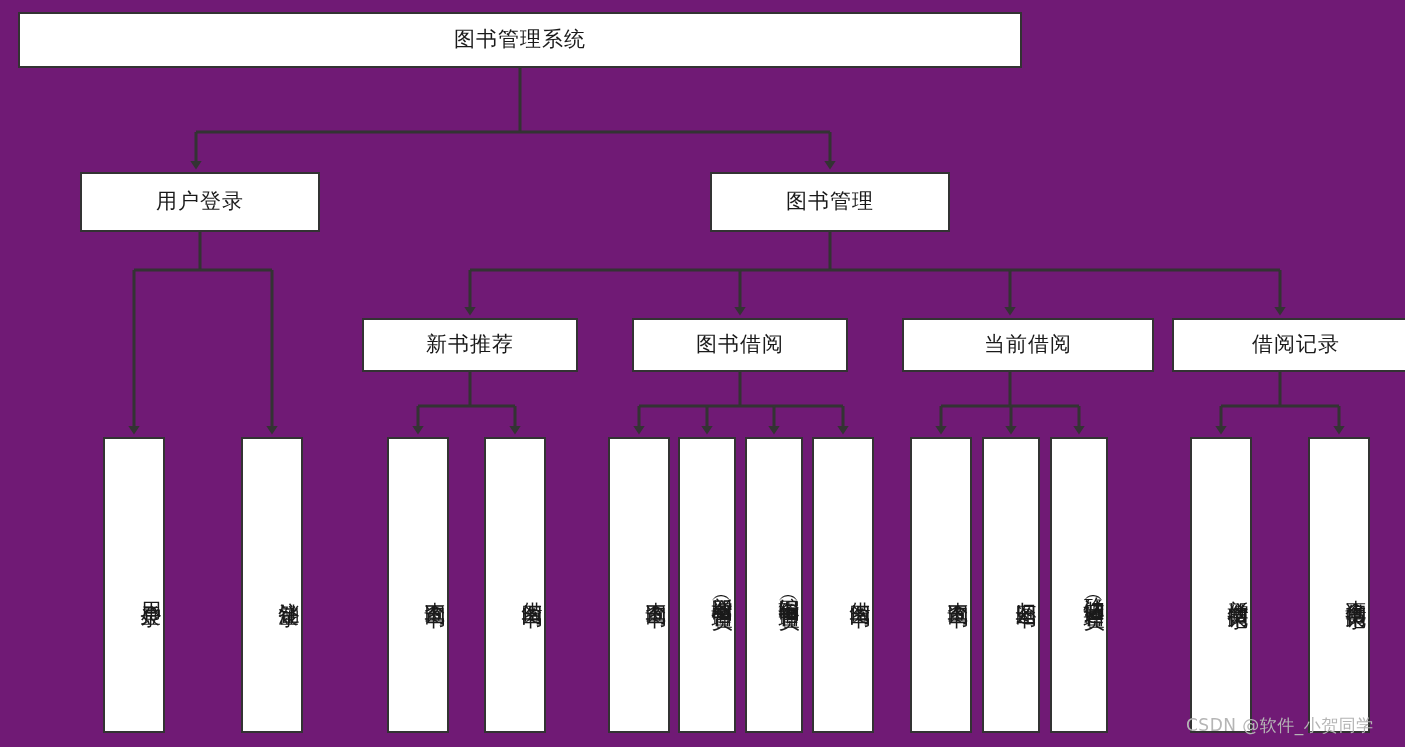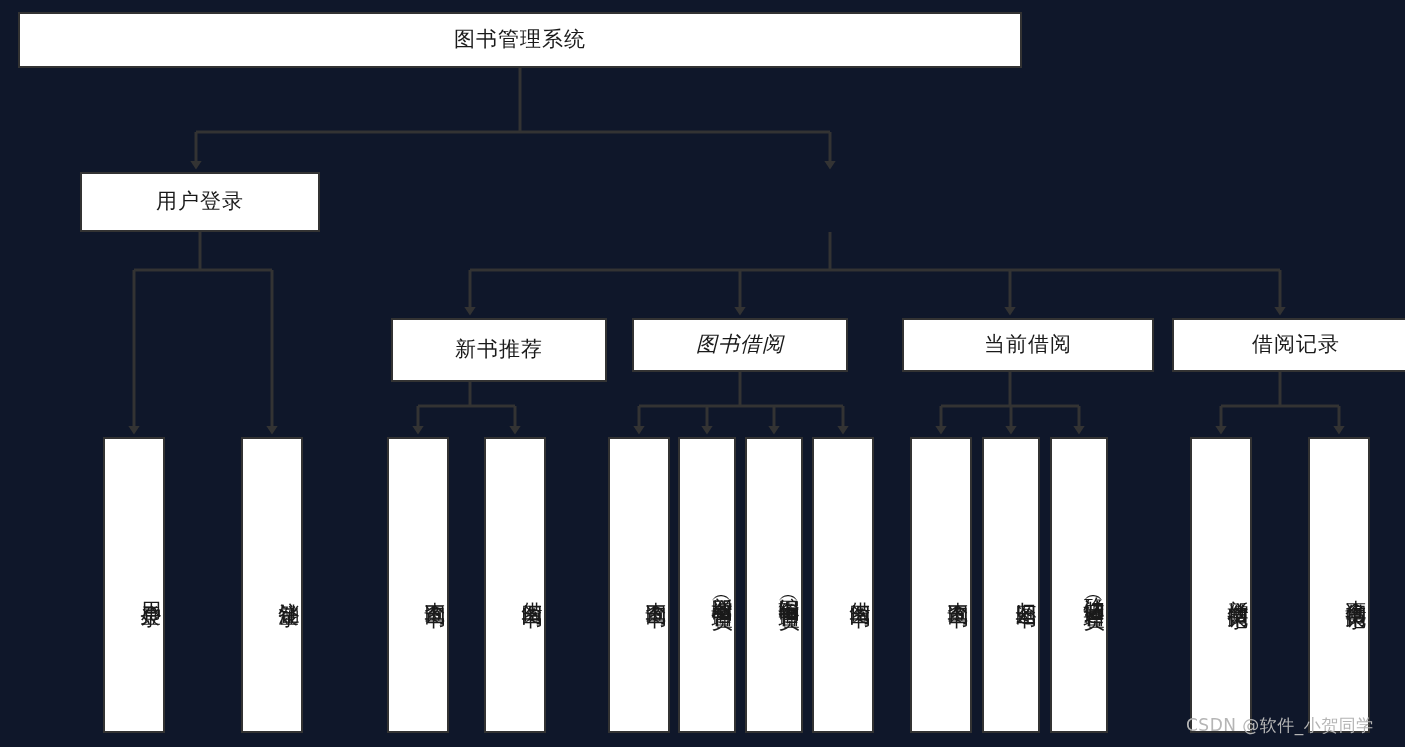--- a/index.html
+++ b/index.html
@@ -7,21 +7,21 @@
     padding: 0;
     background: #ffffff;
   }
   body {
     font-family: "DejaVu Sans", "Liberation Sans", sans-serif;
   }
   #canvas {
     position: relative;
     width: 1405px;
     height: 747px;
-    background: #0f172a;
+    background: #701a75;
     overflow: hidden;
   }
   #wires {
     position: absolute;
     left: 0;
     top: 0;
     width: 1405px;
     height: 747px;
     pointer-events: none;
   }
@@ -115,23 +115,24 @@
       <path d="M1280,372 L1280,406"></path>
       <path d="M1221,406 L1339,406"></path>
       <path d="M1221,406 L1221,427" marker-end="url(#arrow)"></path>
       <path d="M1339,406 L1339,427" marker-end="url(#arrow)"></path>
     </g>
   </svg>
 
   <div class="node horiz" id="node-root" style="left: 18px; top: 12px; width: 1004px; height: 56px;">图书管理系统</div>
 
   <div class="node horiz" id="node-l2-0" style="left: 80px; top: 172px; width: 240px; height: 60px;">用户登录</div>
+  <div class="node horiz" id="node-l2-1" style="left: 710px; top: 172px; width: 240px; height: 60px;">图书管理</div>
 
-  <div class="node horiz" id="node-l3-0" style="left: 362px; top: 318px; width: 216px; height: 64px; margin-left: 29px;">新书推荐</div>
-  <div class="node horiz" id="node-l3-1" style="left: 632px; top: 318px; width: 216px; height: 54px; font-style: italic;">图书借阅</div>
+  <div class="node horiz" id="node-l3-0" style="left: 362px; top: 318px; width: 216px; height: 54px;">新书推荐</div>
+  <div class="node horiz" id="node-l3-1" style="left: 632px; top: 318px; width: 216px; height: 54px;">图书借阅</div>
   <div class="node horiz" id="node-l3-2" style="left: 902px; top: 318px; width: 252px; height: 54px;">当前借阅</div>
   <div class="node horiz" id="node-l3-3" style="left: 1172px; top: 318px; width: 248px; height: 54px;">借阅记录</div>
 
   <div class="node vert" id="leaf-0" style="left: 103px; top: 437px; width: 62px; height: 296px;">用户登录</div>
   <div class="node vert" id="leaf-1" style="left: 241px; top: 437px; width: 62px; height: 296px;">注销登录</div>
   <div class="node vert" id="leaf-2" style="left: 387px; top: 437px; width: 62px; height: 296px;">查询图书</div>
   <div class="node vert" id="leaf-3" style="left: 484px; top: 437px; width: 62px; height: 296px;">借阅图书</div>
   <div class="node vert" id="leaf-4" style="left: 608px; top: 437px; width: 62px; height: 296px;">查询图书</div>
   <div class="node vert topalign" id="leaf-5" style="left: 678px; top: 437px; width: 58px; height: 296px;">新增图书（管理员）</div>
   <div class="node vert topalign" id="leaf-6" style="left: 745px; top: 437px; width: 58px; height: 296px;">编辑图书（管理员）</div>

